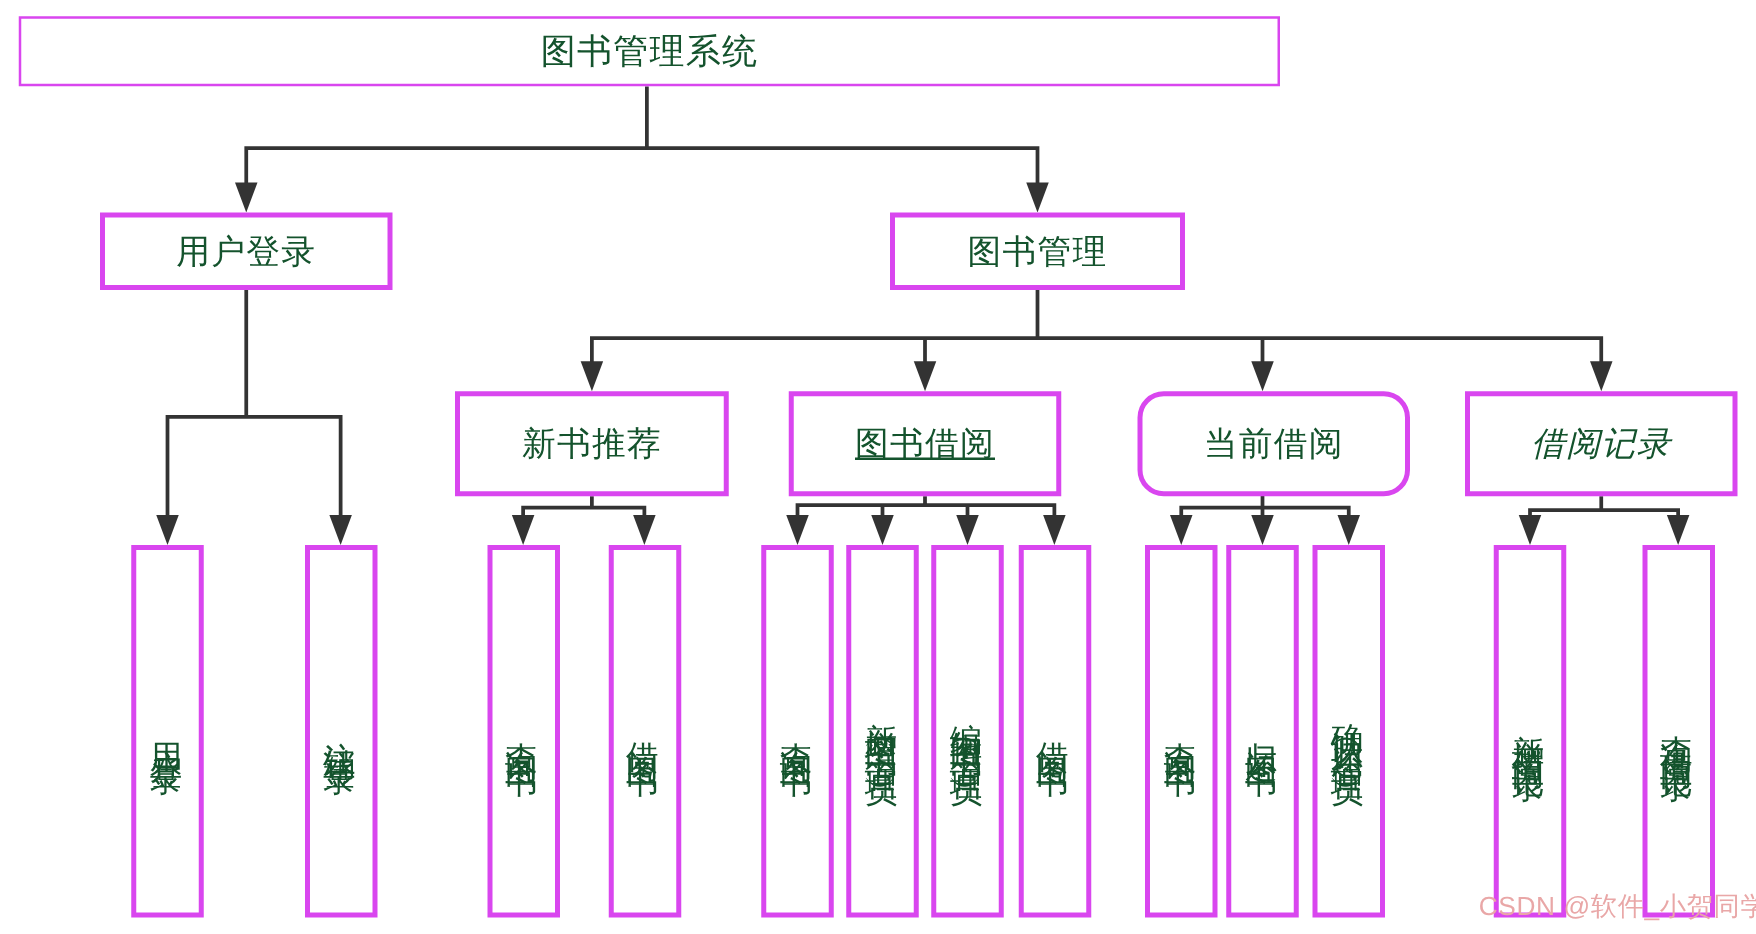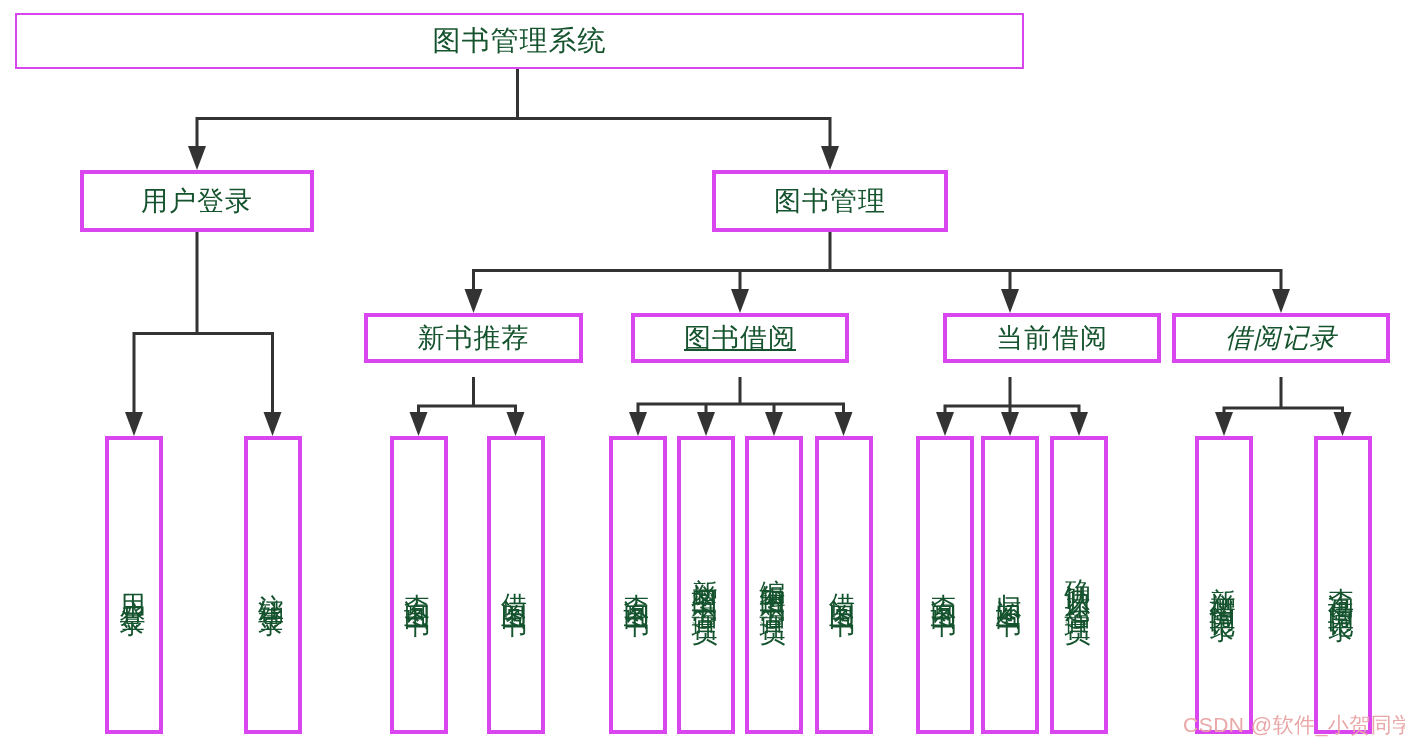--- a/index.html
+++ b/index.html
@@ -44,21 +44,21 @@
     letter-spacing: 6px;
     line-height: 52px;
     overflow: hidden;
   }
   .leaf {
     top: 436px;
     width: 58px;
     height: 298px;
   }
   .lvl2 { top: 170px; height: 62px; }
-  .lvl3 { top: 313px; height: 50px; }
+  .lvl3 { top: 313px; height: 84px; }
   #watermark {
     position: absolute;
     left: 1183px;
     top: 711px;
     z-index: 10;
     font-size: 21px;
     letter-spacing: 0.5px;
     color: #e9a7a7;
     white-space: nowrap;
   }
@@ -106,21 +106,21 @@
     </g>
   </svg>
 
   <div class="box hbox rootbox" style="left:15px; top:13px; width:1009px; height:56px;">图书管理系统</div>
 
   <div class="box hbox lvl2" style="left:80px; width:234px;">用户登录</div>
   <div class="box hbox lvl2" style="left:712px; width:236px;">图书管理</div>
 
   <div class="box hbox lvl3" style="left:364px; width:219px;">新书推荐</div>
   <div class="box hbox lvl3" style="left:631px; width:218px;text-decoration:underline;">图书借阅</div>
-  <div class="box hbox lvl3" style="left:943px; width:218px;">当前借阅</div>
+  <div class="box hbox lvl3" style="left:910px; width:218px;border-radius:21px;">当前借阅</div>
   <div class="box hbox lvl3" style="left:1172px; width:218px;font-style:italic;">借阅记录</div>
 
   <div class="box vbox leaf" style="left:105px;">用户登录</div>
   <div class="box vbox leaf" style="left:243.5px;">注销登录</div>
 
   <div class="box vbox leaf" style="left:389.5px;">查询图书</div>
   <div class="box vbox leaf" style="left:486.5px;">借阅图书</div>
 
   <div class="box vbox leaf" style="left:609px;">查询图书</div>
   <div class="box vbox leaf" style="left:677px;">新增图书（管理员）</div>

